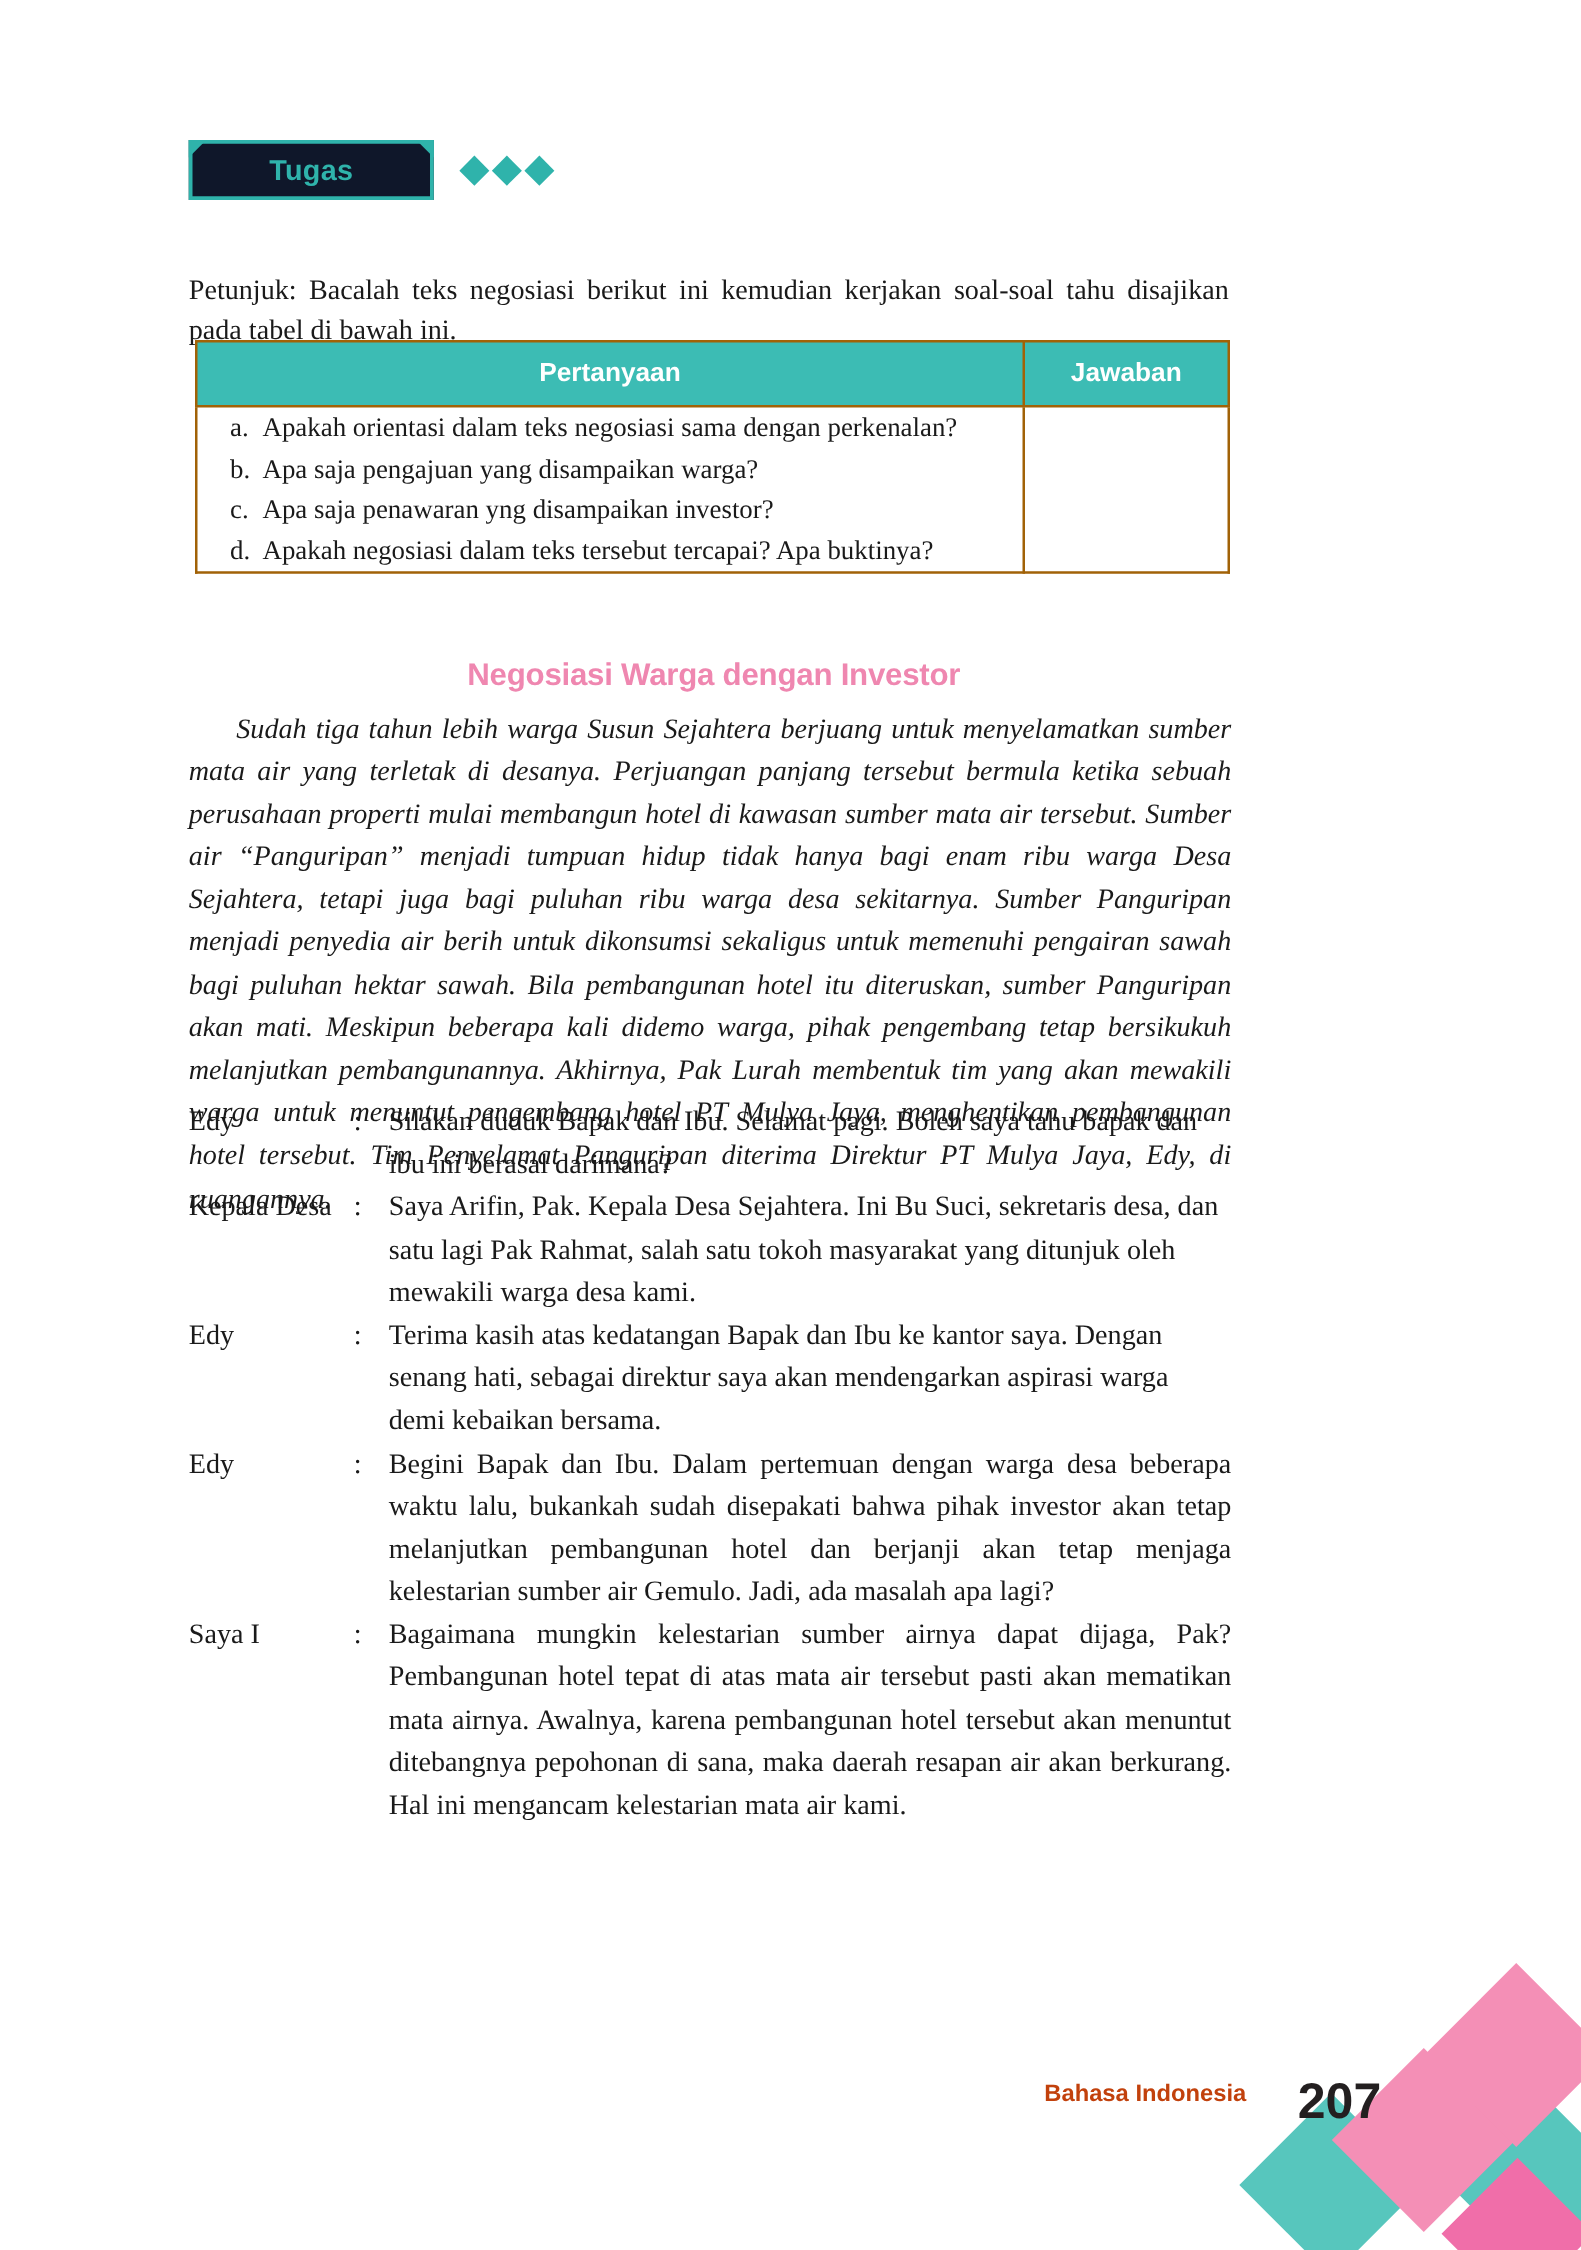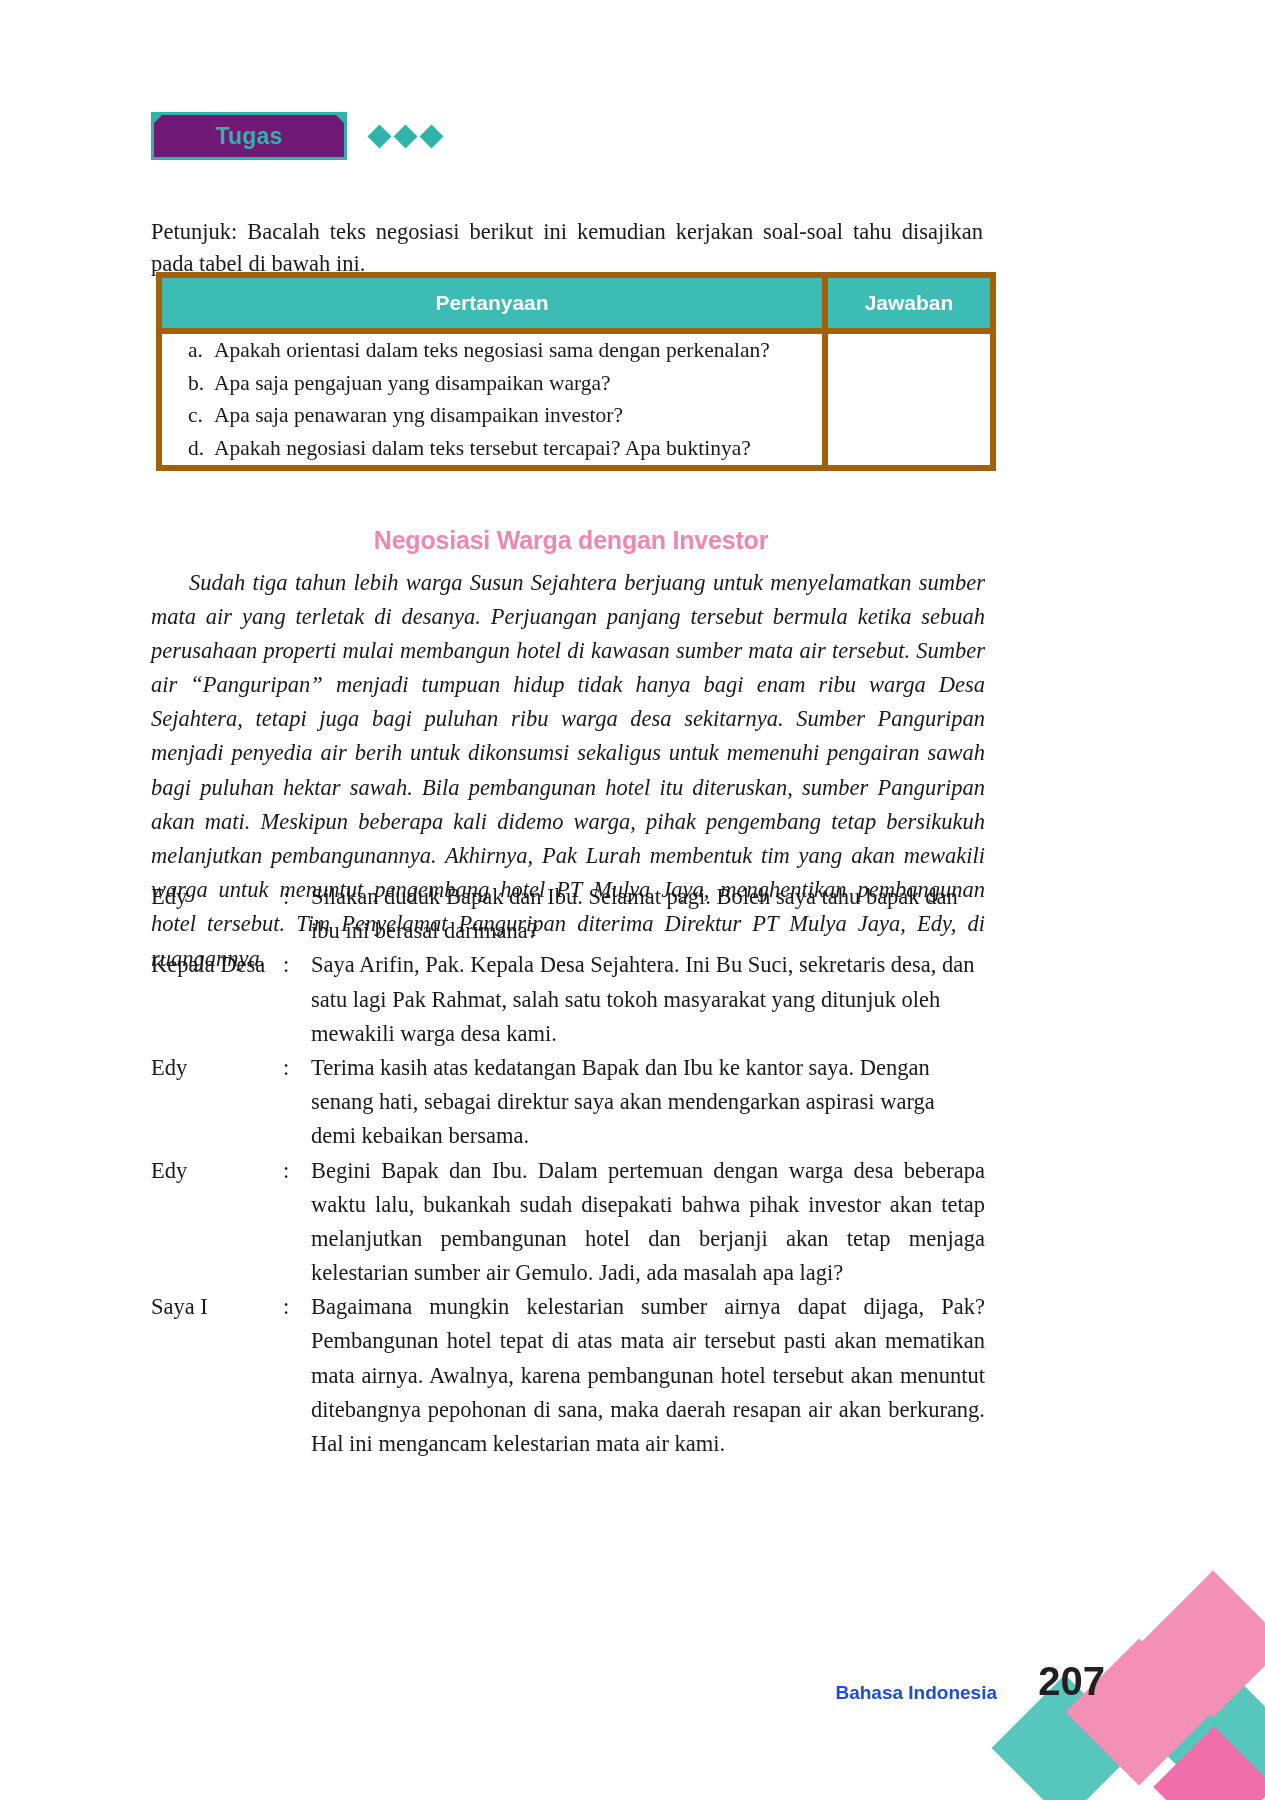--- a/index.html
+++ b/index.html
@@ -31,21 +31,21 @@
     top: 112px;
     display: flex;
     align-items: center;
     gap: 16px;
   }
   .badge {
     position: relative;
     width: 196px;
     height: 48px;
     border: 3px solid #2fb3ab;
-    background: #701a75;
+    background: #0f172a;
     display: flex;
     align-items: center;
     justify-content: center;
     box-sizing: border-box;
   }
   
   .badge::before,
   .badge::after {
     content: "";
     position: absolute;
@@ -97,21 +97,21 @@
   
   .qtable {
     position: absolute;
     left: 156px;
     top: 272px;
     width: 822px;
     border-collapse: collapse;
     table-layout: fixed;
   }
   .qtable th, .qtable td {
-    border: 6px solid #a16207;
+    border: 2px solid #a16207;
     padding: 0;
     vertical-align: top;
   }
   .qtable thead th {
     background: #3cbcb4;
     color: #ffffff;
     font-family: "Liberation Sans", sans-serif;
     font-weight: bold;
     font-size: 21px;
     text-align: center;
@@ -202,25 +202,25 @@
   .footer {
     position: absolute;
     left: 0;
     bottom: 0;
     width: 1265px;
     height: 230px;
   }
   .footer-label {
     position: absolute;
     right: 268px;
-    bottom: 96px;
+    bottom: 113px;
     font-family: "Liberation Sans", sans-serif;
     font-weight: bold;
     font-size: 19px;
-    color: #1d4ed8;
+    color: #c2410c;
     white-space: nowrap;
   }
   .footer-page {
     position: absolute;
     right: 160px;
     bottom: 96px;
     font-family: "Liberation Sans", sans-serif;
     font-weight: bold;
     font-size: 40px;
     color: #231f20;

